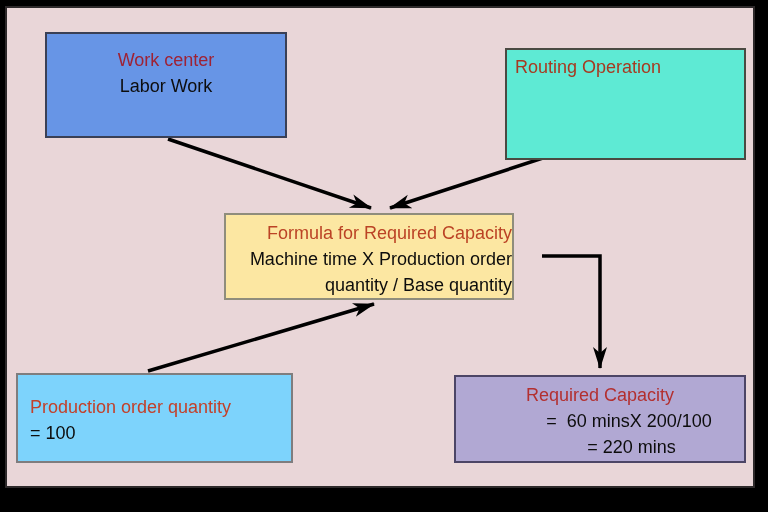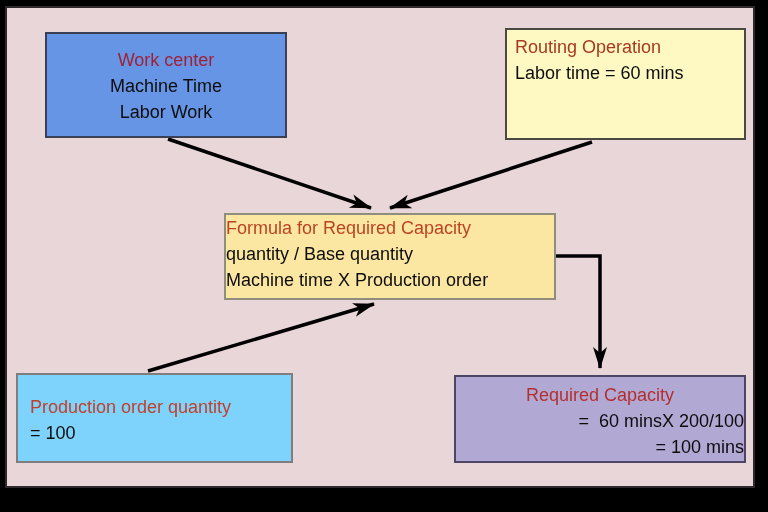--- a/index.html
+++ b/index.html
@@ -20,33 +20,33 @@
   .node .line{white-space:pre-wrap;}
   .node-work-center{
     left:45px;top:32px;width:242px;height:106px;
     border:2px solid #3a4056;text-align:center;padding-top:13px;
   }
   .node-routing{
     left:505px;top:28px;width:241px;height:112px;
     border:2px solid #4a4a42;text-align:left;padding:4px 8px 0 8px;
   }
   .node-formula{
-    left:224px;top:213px;width:332px;height:87px;
-    border:2px solid #8f8d7c;text-align:left;
+    left:224px;top:213px;width:290px;height:87px;
+    border:2px solid #8f8d7c;text-align:right;padding-top:5px;
   }
   .node-production{
     left:16px;top:373px;width:277px;height:90px;
     border:2px solid #7f7d7e;text-align:left;padding:19px 8px 0 12px;
   }
   .node-required{
     left:454px;top:375px;width:292px;height:88px;
     border:2px solid #4c4566;padding-top:5px;
   }
   .node-required .title{text-align:center;display:block;}
-  .node-required .line{text-align:right;padding-left:58px;}
+  .node-required .line{text-align:center;padding-left:58px;}
 </style>
 </head>
 <body>
 
 <div class="canvas">
   <div class="panel"></div>
 
   <svg class="arrow-layer" viewBox="0 0 768 512" xmlns="http://www.w3.org/2000/svg">
     <defs>
       <marker id="ah" markerUnits="userSpaceOnUse" markerWidth="24" markerHeight="18" refX="21" refY="8" orient="auto">
@@ -54,38 +54,36 @@
       </marker>
     </defs>
     <line x1="168" y1="139" x2="371" y2="208" stroke="#000" stroke-width="3.5" marker-end="url(#ah)"></line>
     <line x1="592" y1="142" x2="390" y2="208" stroke="#000" stroke-width="3.5" marker-end="url(#ah)"></line>
     <line x1="148" y1="371" x2="374" y2="304" stroke="#000" stroke-width="3.5" marker-end="url(#ah)"></line>
     <polyline points="542,256 600,256 600,368" fill="none" stroke="#000" stroke-width="3.5" marker-end="url(#ah)"></polyline>
   </svg>
 
   <div class="node node-work-center" style="background-color: rgb(103, 149, 230);">
     <div class="title" style="color: rgb(158, 34, 53);">Work center</div>
-    <div class="line">Machine Time</div>
     <div class="line">Labor Work</div>
   </div>
 
-  <div class="node node-routing" style="background-color: #fef9c3;">
+  <div class="node node-routing" style="background-color: #5eead4; margin-top: 20px;">
     <div class="title" style="color: rgb(166, 58, 33);">Routing Operation</div>
-    <div class="line">Labor time = 60 mins</div>
   </div>
 
   <div class="node node-formula" style="background-color: rgb(252, 231, 162);">
     <div class="title" style="color: rgb(187, 67, 37);">Formula for Required Capacity</div>
+    <div class="line">Machine time X Production order</div>
     <div class="line">quantity / Base quantity</div>
-    <div class="line">Machine time X Production order</div>
   </div>
 
   <div class="node node-production" style="background-color: #7dd3fc;">
     <div class="title" style="color: rgb(194, 64, 42);">Production order quantity</div>
     <div class="line">= 100</div>
   </div>
 
   <div class="node node-required" style="background-color: rgb(177, 168, 211);">
     <div class="title" style="color: rgb(179, 48, 48);">Required Capacity</div>
     <div class="line">=  60 minsX 200/100</div>
-    <div class="line"> = 100 mins</div>
+    <div class="line"> = 220 mins</div>
   </div>
 </div>
 
 </body></html>

